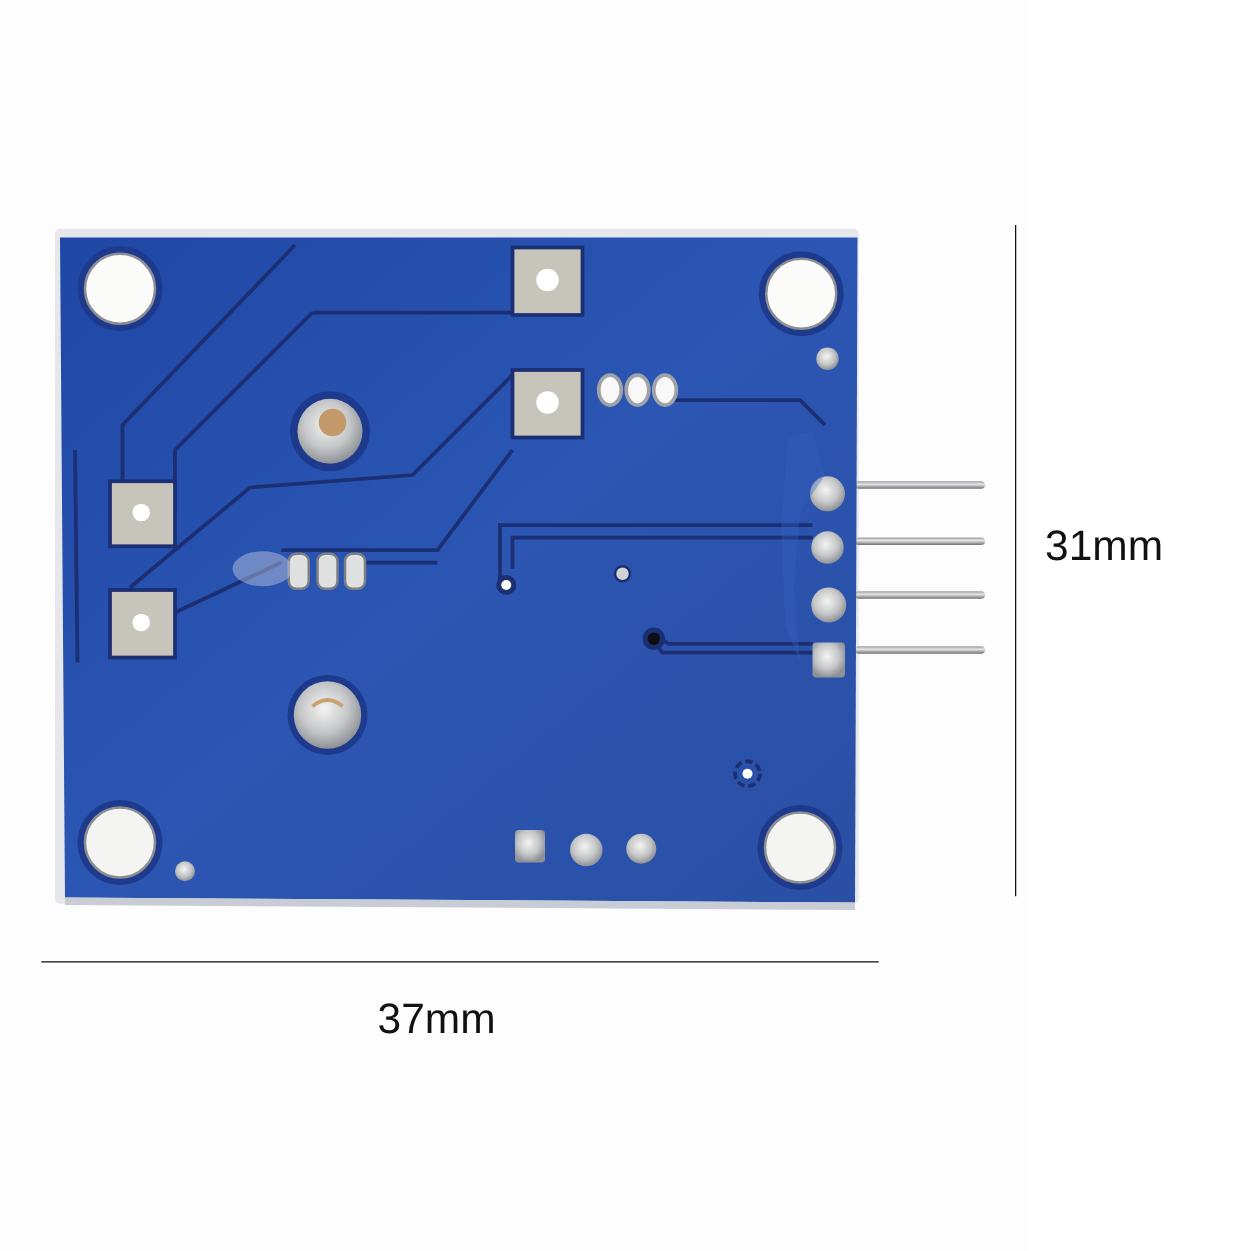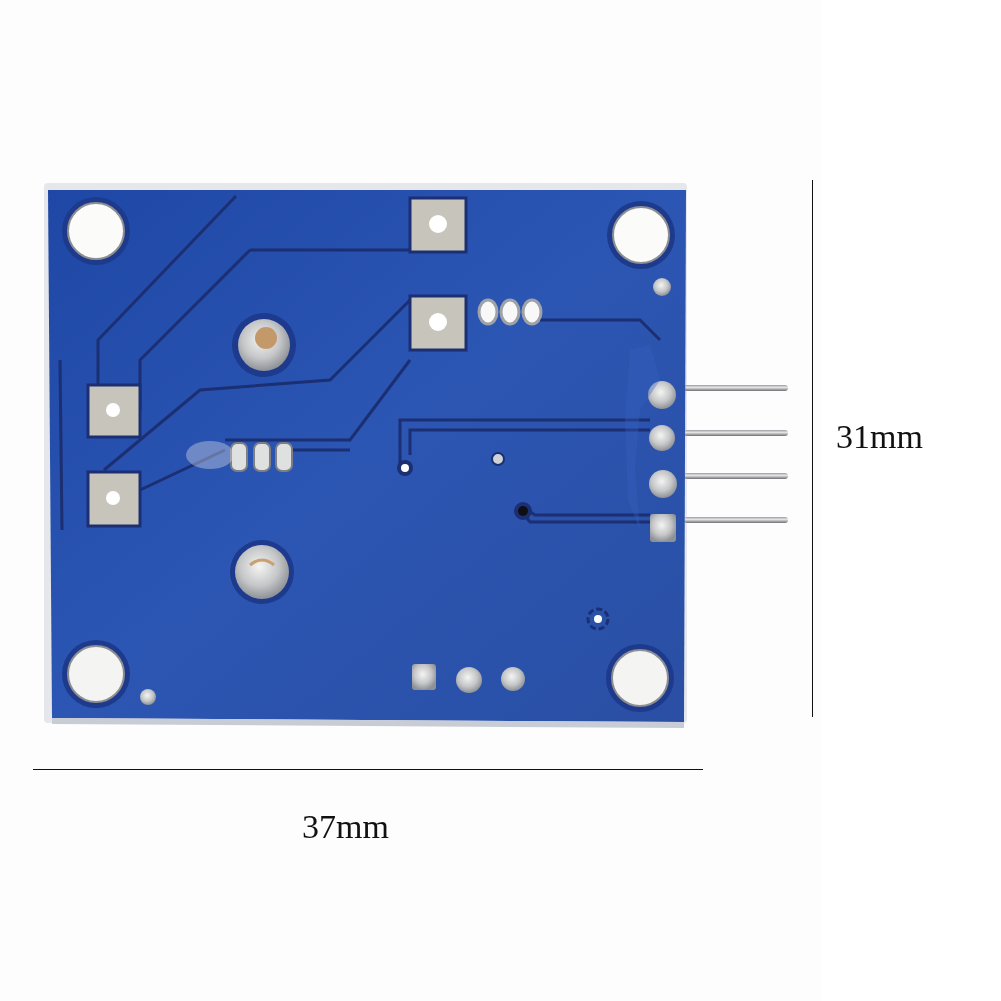--- a/index.html
+++ b/index.html
@@ -2,37 +2,37 @@
 <html><head>
   <meta charset="utf-8">
   <style>
     html, body {
       margin: 0; padding: 0;
       width: 1001px; height: 1001px;
       background: #ffffff;
       overflow: hidden;
       font-family: "Liberation Sans", sans-serif;
     }
-    .stage { position: relative; width: 822px; height: 1001px; background: #fdfdfe; font-family: Liberation Serif, serif; }
+    .stage { position: relative; width: 822px; height: 1001px; background: #fdfdfe; }
     .pcb-shadow {
       position: absolute; left: 44px; top: 183px; width: 643px; height: 540px;
       background: #e6e7ea; border-radius: 4px;
     }
     svg.pcb { position: absolute; left: 0; top: 0; }
     .dim-line-v {
       position: absolute; left: 812px; top: 180px; width: 1px; height: 537px; background: #111;
     }
     .dim-line-h {
       position: absolute; left: 33px; top: 769px; width: 670px; height: 1px; background: #111;
     }
     .dim-label {
       position: absolute; color: #111; font-size: 34px; letter-spacing: 0px;
     }
     .dim-height { left: 836px; top: 418px; }
-    .dim-width { left: 302px; top: 796px; margin-top: 12px; }
+    .dim-width { left: 302px; top: 796px; }
   </style>
 </head>
 <body>
 
 <div class="stage">
   <div class="pcb-shadow"></div>
 
   <svg class="pcb" width="1001" height="1001" viewBox="0 0 1001 1001">
     <defs>
       <linearGradient id="board" x1="0" y1="0" x2="1" y2="1">

